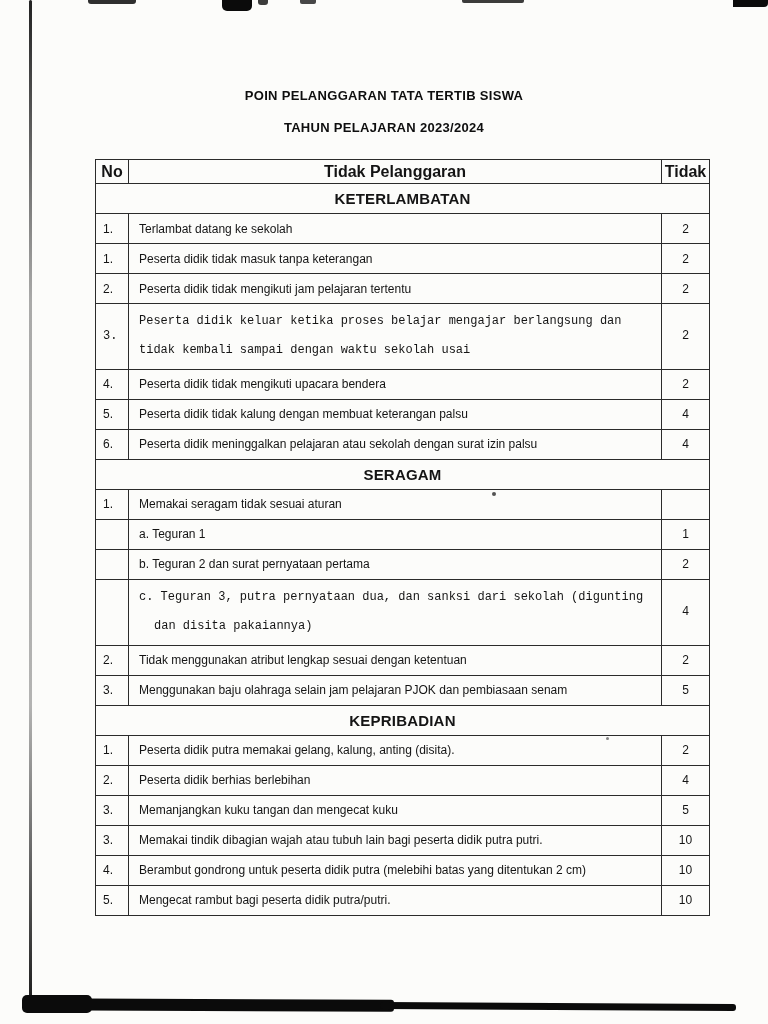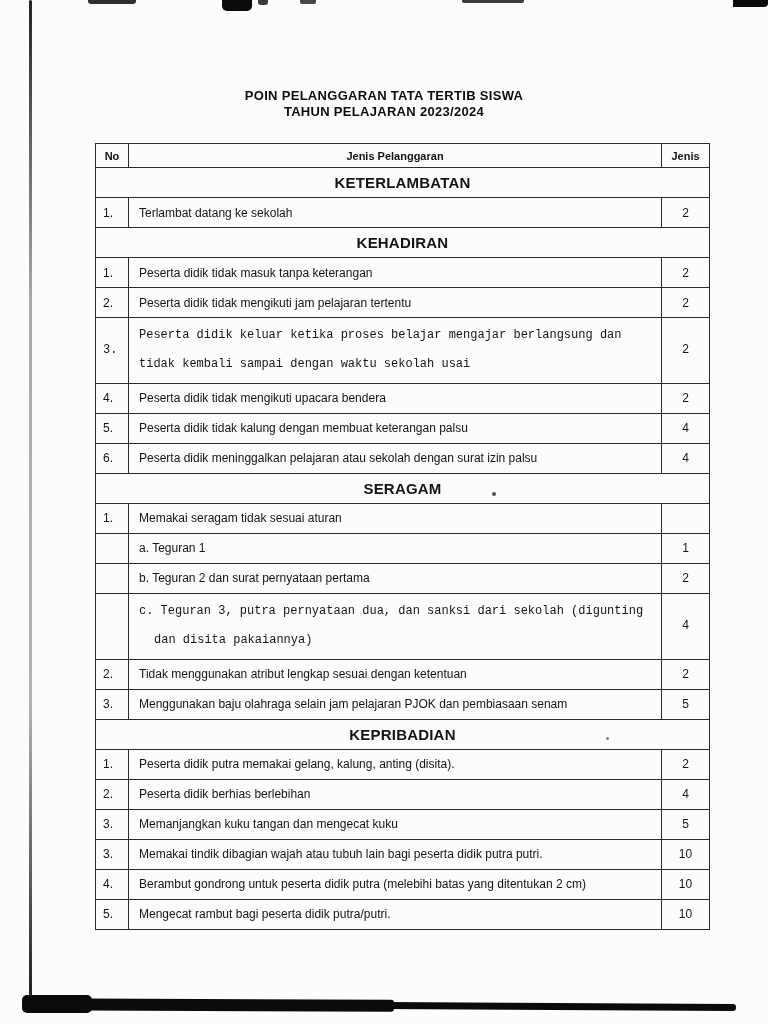--- a/index.html
+++ b/index.html
@@ -28,37 +28,37 @@
   .a-bottom1 { left:24px; top:999px; width:370px; height:12px; border-radius:3px; transform:rotate(.25deg); }
   .a-bottom2 { left:380px; top:1003px; width:356px; height:7px; border-radius:3px; transform:rotate(.3deg); }
   .a-bottom3 { left:22px; top:995px; width:70px; height:18px; border-radius:5px; }
   .a-speck1 { left:492px; top:492px; width:4px; height:4px; border-radius:50%; opacity:.7; }
   .a-speck2 { left:606px; top:737px; width:3px; height:3px; border-radius:50%; opacity:.5; }
 
   
   .doc { position:absolute; left:0; top:0; width:768px; }
   .title { text-align:center; font-weight:bold; font-size:13px; letter-spacing:.3px; color:#0e0e0e; }
   .title-1 { margin-top:88px; }
-  .title-2 { margin-top:1px; }
+  .title-2 { margin-top:17px; }
 
   table.vtable {
     border-collapse:collapse;
     table-layout:fixed;
     width:615px;
     margin:24px 0 0 95px;
   }
   .vtable col.c-no    { width:33px; }
   .vtable col.c-bobot { width:48px; }
   .vtable th, .vtable td {
     border:1px solid #2b2b2b;
     font-size:12px;
     color:#141414;
     vertical-align:middle;
   }
-  .vtable th { height:24px; font-weight:bold; text-align:center; font-size:11px; }
+  .vtable th { height:24px; font-weight:bold; text-align:center; font-size:16px; }
   tr.section td {
     height:30px; font-weight:bold; text-align:center; font-size:15px; letter-spacing:.2px;
   }
   tr.item td { height:30px; }
   tr.item.tall td { height:61px;font-family:Liberation Mono, monospace; }
   td.no-cell    { text-align:left; padding-left:7px; }
   td.jenis-cell { padding:3px 8px 3px 10px; }
   tr.tall td.jenis-cell { line-height:2.45; }
   tr.sub td.jenis-cell { padding-left:25px; text-indent:-15px;margin-top:12px; }
   td.bobot-cell { text-align:center; }
@@ -87,36 +87,33 @@
 
     <table class="vtable">
       <colgroup>
         <col class="c-no">
         <col class="c-jenis">
         <col class="c-bobot">
       </colgroup>
       <thead>
         <tr>
           <th>No</th>
-          <th>Jenis Pelanggaran</th>
-          <th>Jenis</th>
+          <th>Tidak Pelanggaran</th>
+          <th>Tidak</th>
         </tr>
       </thead>
       <tbody>
           <tr class="section">
             <td colspan="3">KETERLAMBATAN</td>
           </tr>
           <tr class="item">
             <td class="no-cell">1.</td>
             <td class="jenis-cell">Terlambat datang ke sekolah</td>
             <td class="bobot-cell">2</td>
           </tr>
-          <tr class="section">
-            <td colspan="3">KEHADIRAN</td>
-          </tr>
           <tr class="item">
             <td class="no-cell">1.</td>
             <td class="jenis-cell">Peserta didik tidak masuk tanpa keterangan</td>
             <td class="bobot-cell">2</td>
           </tr>
           <tr class="item">
             <td class="no-cell">2.</td>
             <td class="jenis-cell">Peserta didik tidak mengikuti jam pelajaran tertentu</td>
             <td class="bobot-cell">2</td>
           </tr>

